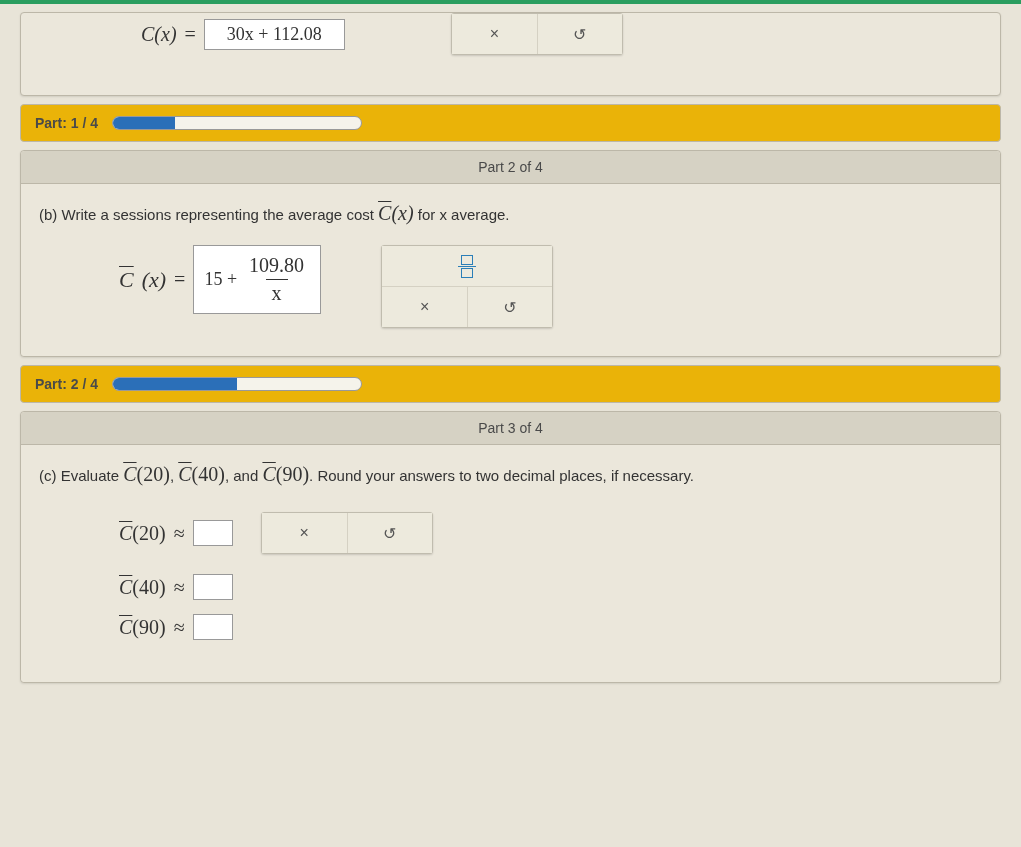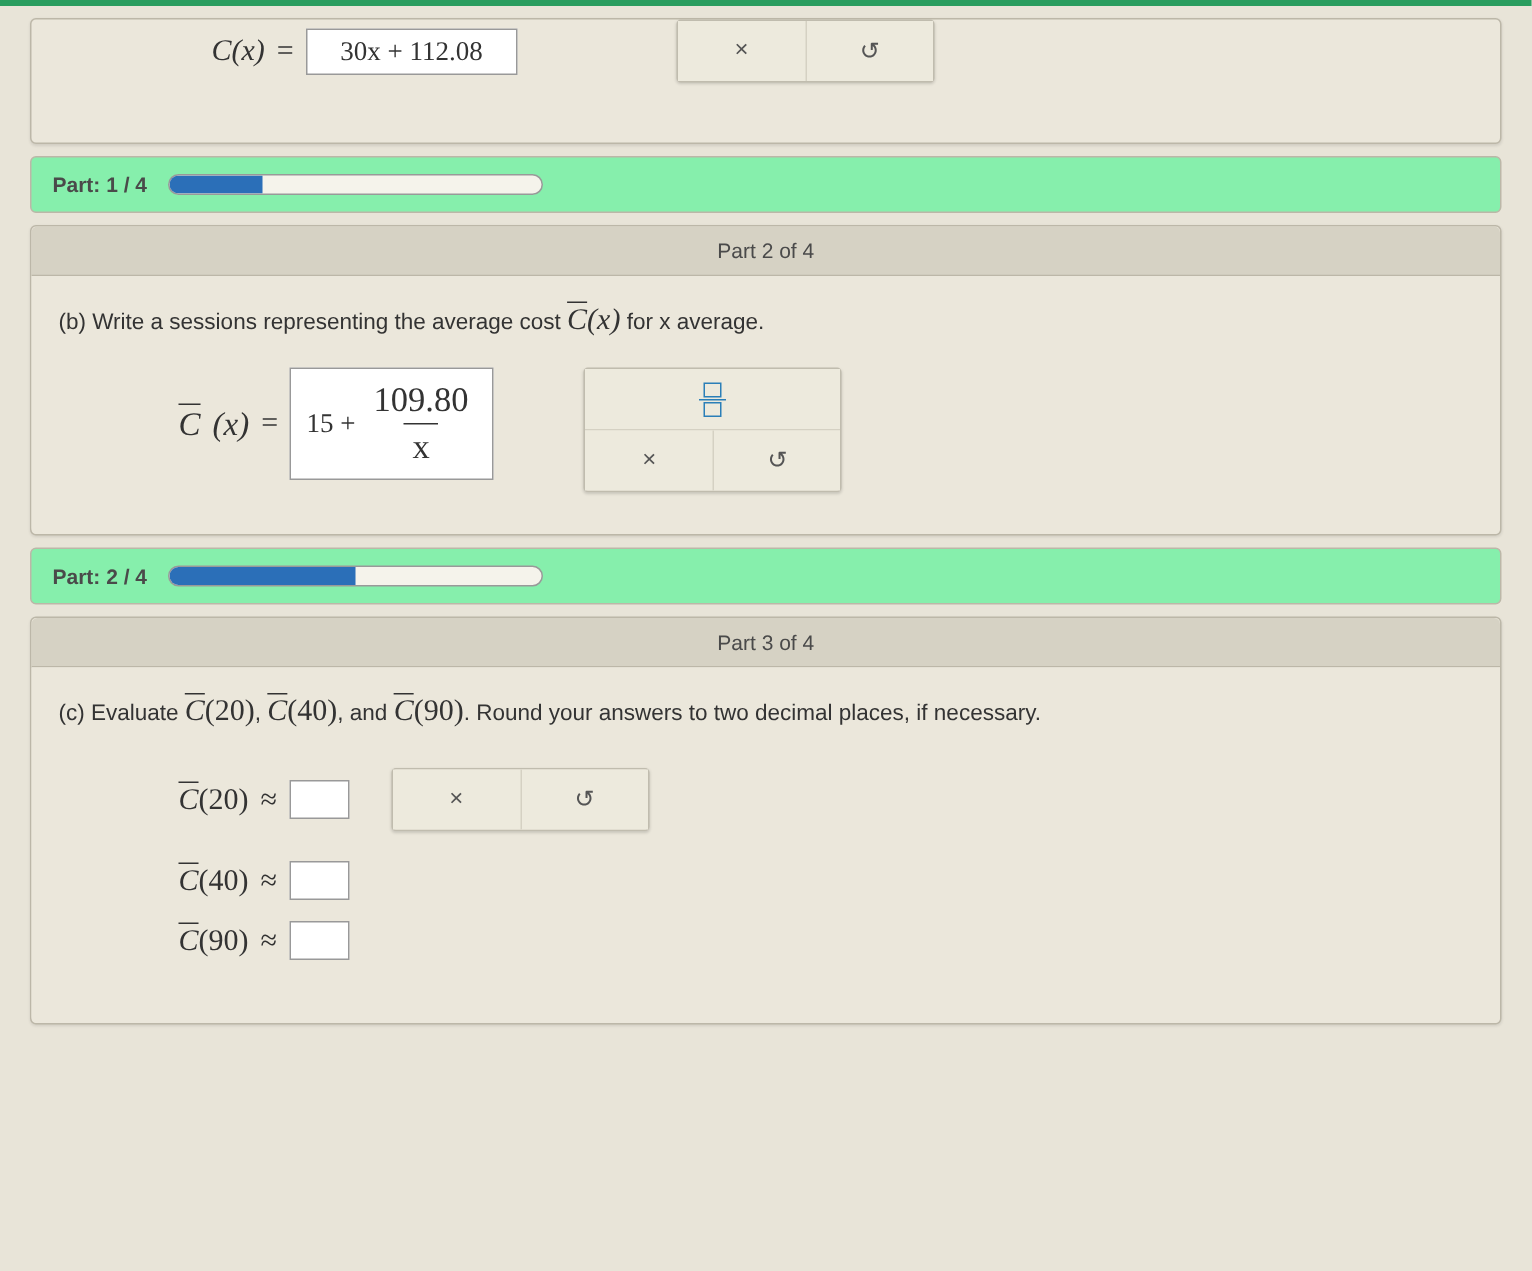--- a/index.html
+++ b/index.html
@@ -70,21 +70,21 @@
   .frac-icon {
     display:inline-flex; flex-direction:column; align-items:center;
     font-size:10px; color:#2b7fb8; line-height:1;
   }
   .frac-icon .top, .frac-icon .bot {
     width:12px; height:10px; border:1px solid #2b7fb8;
   }
   .frac-icon .line { width:18px; height:1px; background:#2b7fb8; margin:1px 0;}
   
   .part-bar {
-    background: #86efac;
+    background: #eab308;
     border:1px solid #bcb7a8;
     border-radius:4px;
     margin: 8px 20px;
     padding: 10px 14px;
     display:flex;
     align-items:center;
     gap: 14px;
     font-weight:bold;
     color:#4a4a4a;
   }
@@ -117,21 +117,21 @@
   .question { margin-bottom:20px; color:#333; font-size:15px; }
   
   .answer-area {
     display:flex;
     align-items:flex-start;
     gap: 60px;
     padding-left: 80px;
   }
   .frac-display {
     display:inline-flex; flex-direction:column; align-items:center;
-    font-family:'Times New Roman',serif; font-size:23px;
+    font-family:'Times New Roman',serif; font-size:20px;
     vertical-align:middle;
   }
   .frac-display .num { padding:0 6px 2px 6px;}
   .frac-display .den { border-top:1px solid #333; padding:2px 6px 0 6px;}
   
   .eval-list { padding-left: 80px; }
   .eval-item {
     display:flex; align-items:center; gap:8px;
     margin: 14px 0;
     font-family:'Times New Roman',serif;

